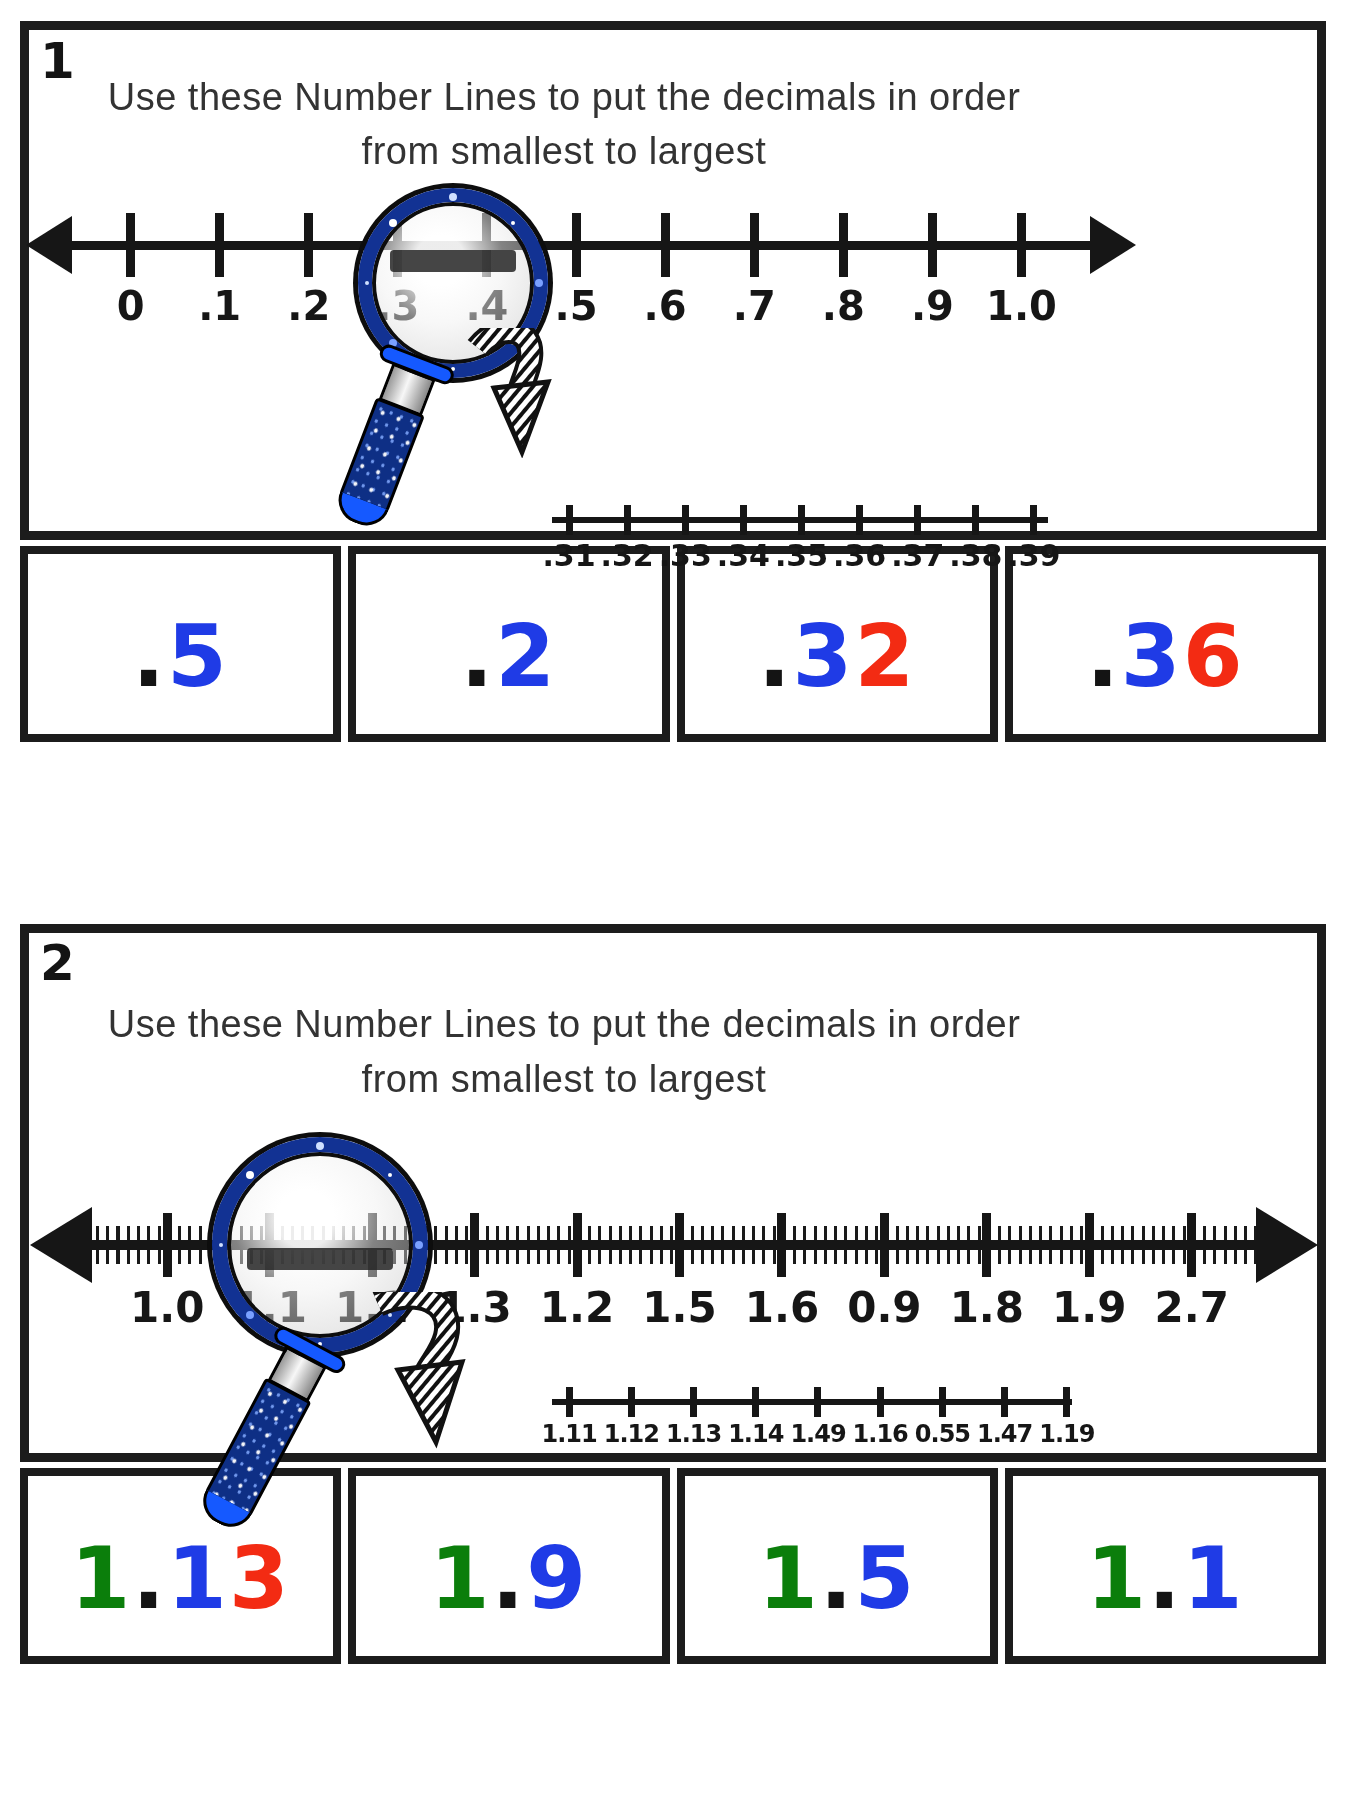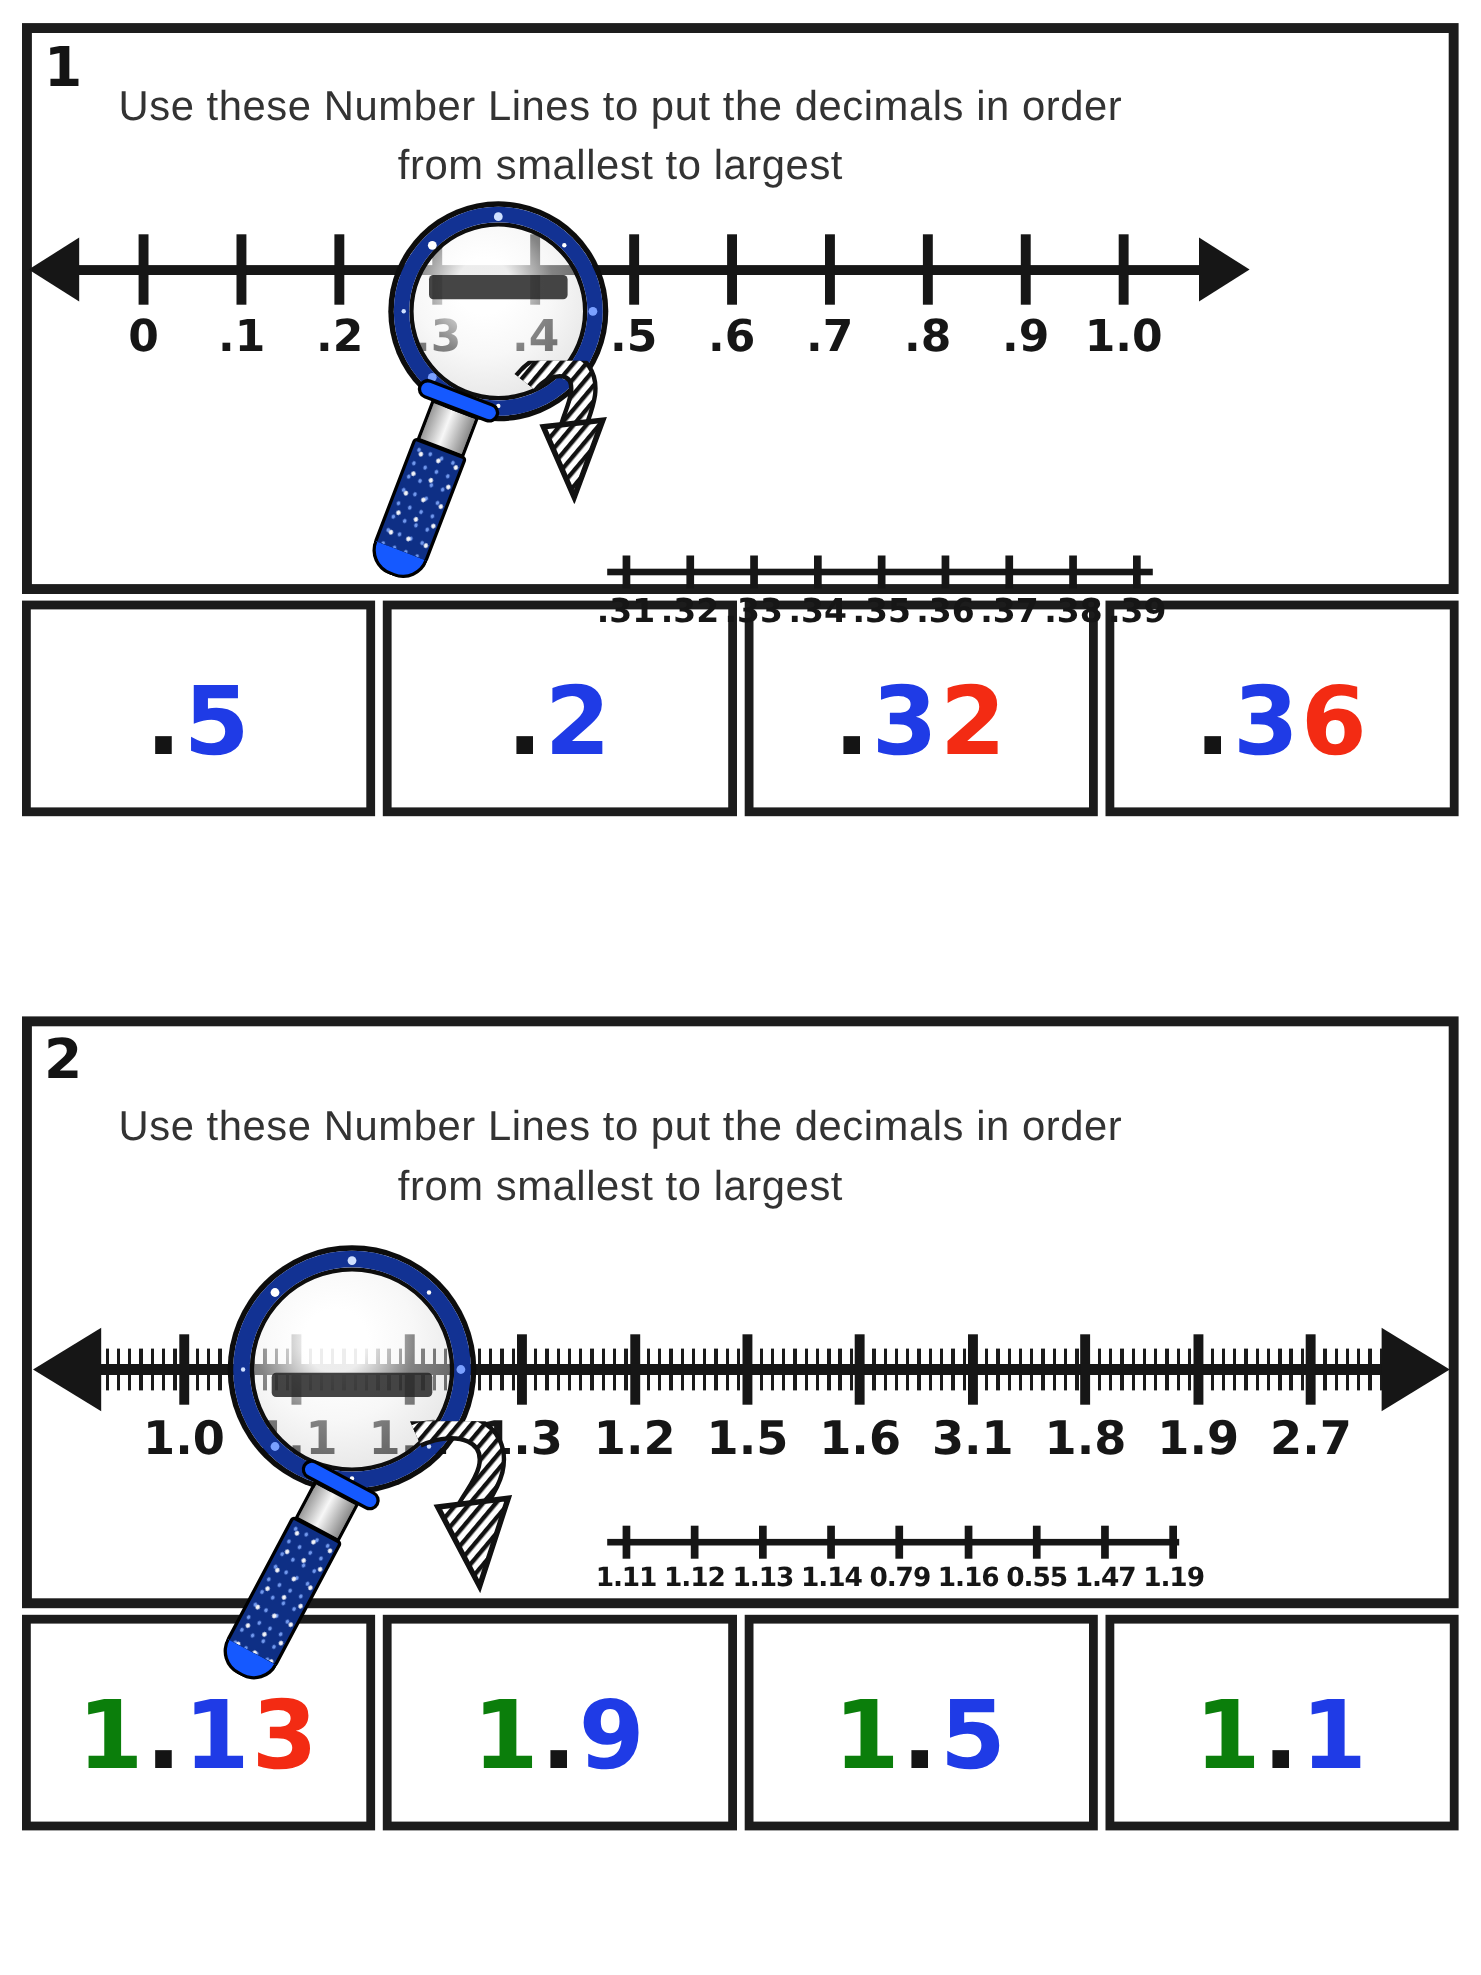--- a/index.html
+++ b/index.html
@@ -323,21 +323,21 @@
       <div class="cell">
         <span>1.2</span>
       </div>
       <div class="cell">
         <span>1.5</span>
       </div>
       <div class="cell">
         <span>1.6</span>
       </div>
       <div class="cell">
-        <span>3.1</span>
+        <span>0.9</span>
       </div>
       <div class="cell">
         <span>1.8</span>
       </div>
       <div class="cell">
         <span>1.9</span>
       </div>
       <div class="cell">
         <span>2.7</span>
       </div>
@@ -408,21 +408,21 @@
       <div class="cell">
         <span>1.12</span>
       </div>
       <div class="cell">
         <span>1.13</span>
       </div>
       <div class="cell">
         <span>1.14</span>
       </div>
       <div class="cell">
-        <span>0.79</span>
+        <span>1.49</span>
       </div>
       <div class="cell">
         <span>1.16</span>
       </div>
       <div class="cell">
         <span>0.55</span>
       </div>
       <div class="cell">
         <span>1.47</span>
       </div>

